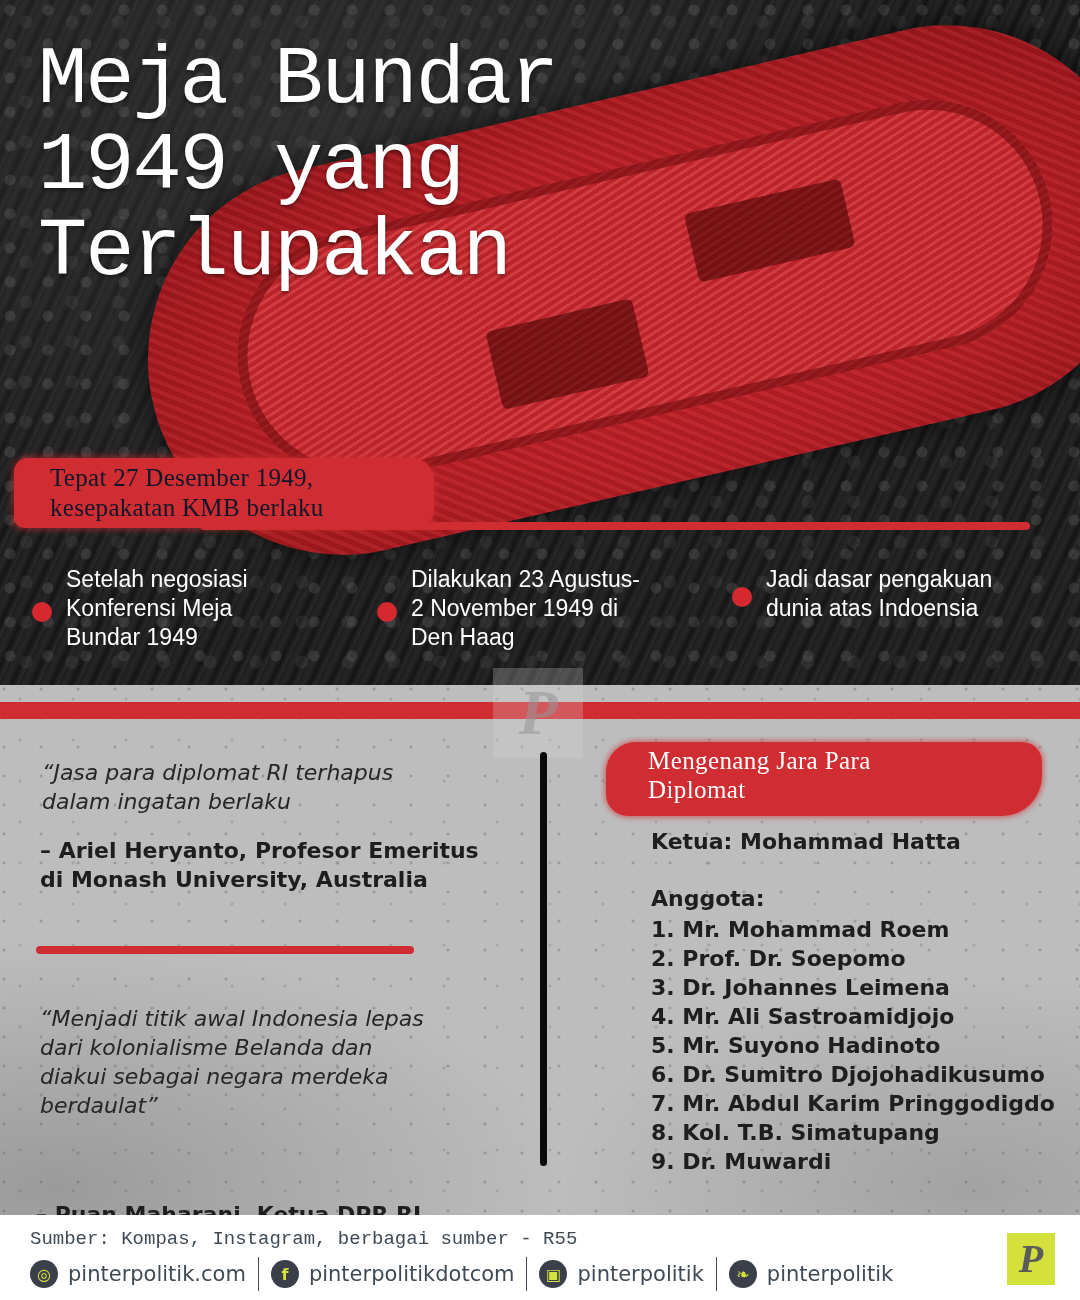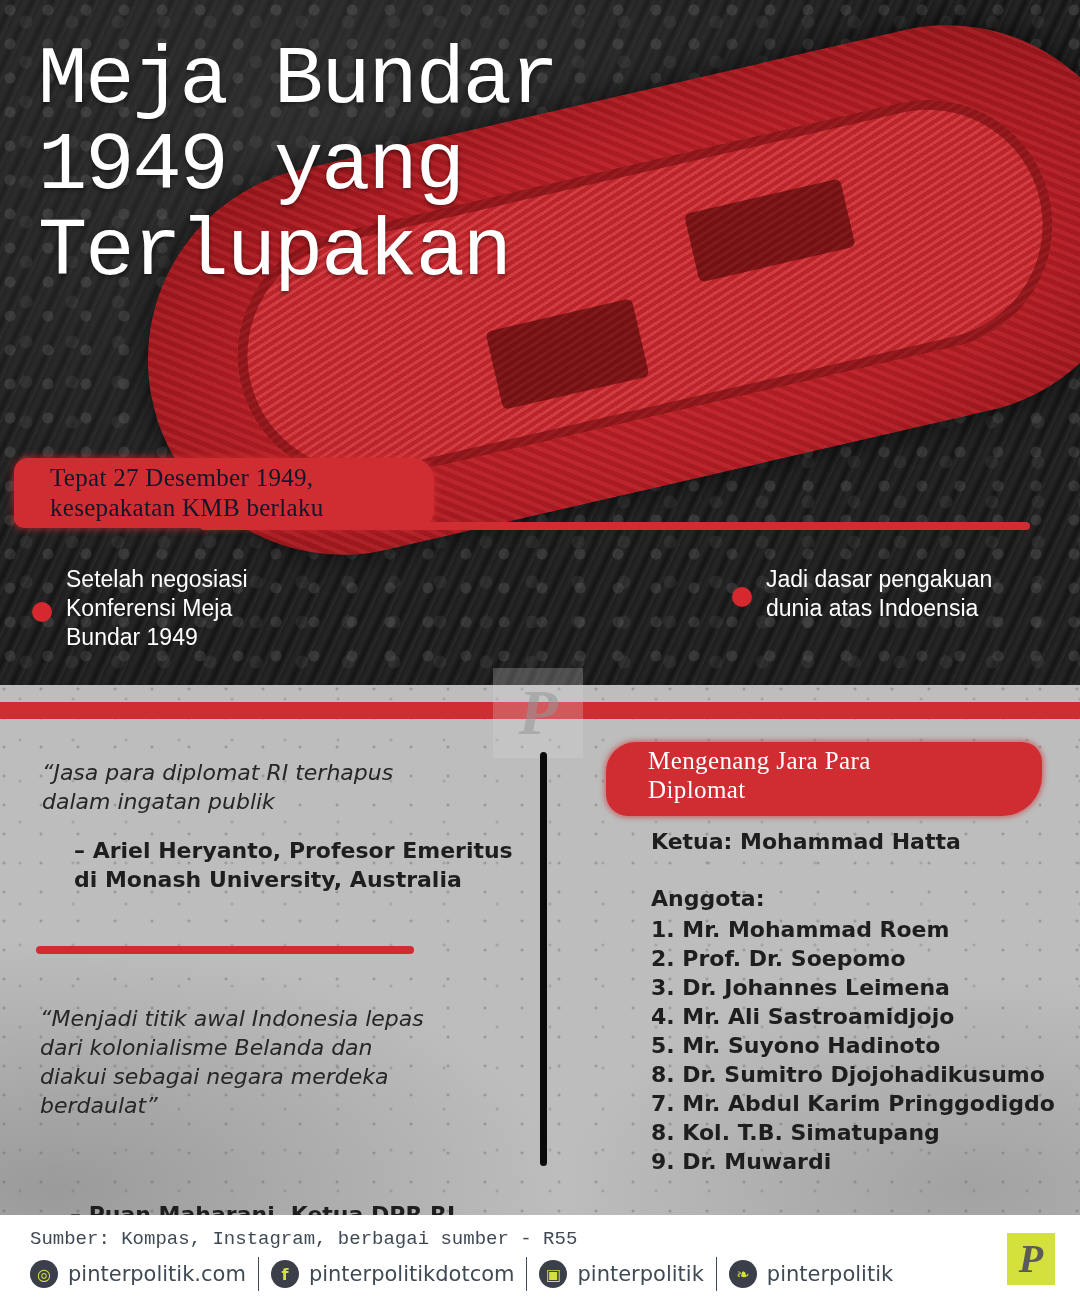--- a/index.html
+++ b/index.html
@@ -113,21 +113,21 @@
     position: absolute; left: 540px; top: 752px; width: 7px; height: 414px;
     background: #0a0a0a; border-radius: 4px;
   }
 
   .quote {
     position: absolute; font-family: "DejaVu Sans", sans-serif; font-style: italic;
     font-size: 22px; line-height: 29px; color: #262626; white-space: pre-line;
   }
   .attrib {
     position: absolute; font-family: "DejaVu Sans", sans-serif; font-weight: bold;
-    font-size: 22px; line-height: 29px; color: #1e1e1e; white-space: pre-line; margin-left: 34px;
+    font-size: 22px; line-height: 29px; color: #1e1e1e; white-space: pre-line;
   }
   .quote-rule {
     position: absolute; left: 36px; top: 946px; width: 378px; height: 8px;
     background: #d02d32; border-radius: 4px;
   }
 
   .diplomat-banner {
     position: absolute; left: 606px; top: 742px; width: 436px; height: 74px;
     background: #d02d32;
     border-radius: 30px 20px 40px 22px;
@@ -207,58 +207,64 @@
 kesepakatan KMB berlaku</div>
 <div class="date-rule"></div>
 
 <div class="bullets">
   <div class="bullet" style="left:0px;">
     <span class="bullet-dot"></span>
     <span class="bullet-text">Setelah negosiasi
 Konferensi Meja
 Bundar 1949</span>
   </div>
+  <div class="bullet" style="left:345px;">
+    <span class="bullet-dot"></span>
+    <span class="bullet-text">Dilakukan 23 Agustus-
+2 November 1949 di
+Den Haag</span>
+  </div>
   <div class="bullet" style="left:700px;">
     <span class="bullet-dot"></span>
     <span class="bullet-text">Jadi dasar pengakuan
 dunia atas Indoensia</span>
   </div>
 </div>
 
 <section class="lower">
   <div class="speckle"></div>
   <div class="top-red-bar"></div>
 </section>
 
 <div class="watermark">P</div>
 <div class="vdivider"></div>
 
 <div class="quote" style="left:42px; top:758px;">“Jasa para diplomat RI terhapus
-dalam ingatan publik</div>
+dalam ingatan berlaku</div>
 <div class="attrib" style="left:40px; top:836px;">– Ariel Heryanto, Profesor Emeritus
    di Monash University, Australia</div>
 <div class="quote-rule"></div>
 <div class="quote" style="left:40px; top:1004px;">“Menjadi titik awal Indonesia lepas
 dari kolonialisme Belanda dan
 diakui sebagai negara merdeka
 berdaulat”</div>
 <div class="attrib" style="left:36px; top:1200px;">– Puan Maharani, Ketua DPR RI</div>
 
 <div class="diplomat-banner"></div>
 <div class="diplomat-title">Mengenang Jara Para
 Diplomat</div>
 <div class="ketua">Ketua: Mohammad Hatta</div>
 <div class="anggota-label">Anggota:</div>
 <ul class="member-list">
   <li>1. Mr. Mohammad Roem</li>
   <li>2. Prof. Dr. Soepomo</li>
   <li>3. Dr. Johannes Leimena</li>
   <li>4. Mr. Ali Sastroamidjojo</li>
   <li>5. Mr. Suyono Hadinoto</li>
-  <li>8. Dr. Sumitro Djojohadikusumo</li>
+  <li>6. Dr. Sumitro Djojohadikusumo</li>
   <li>7. Mr. Abdul Karim Pringgodigdo</li>
   <li>8. Kol. T.B. Simatupang</li>
   <li>9. Dr. Muwardi</li>
 </ul>
 
 <footer class="footer"></footer>
 <div class="source">Sumber: Kompas, Instagram, berbagai sumber - R55</div>
 <div class="socials">
   <a class="social">
     <span class="social-icon">◎</span>

